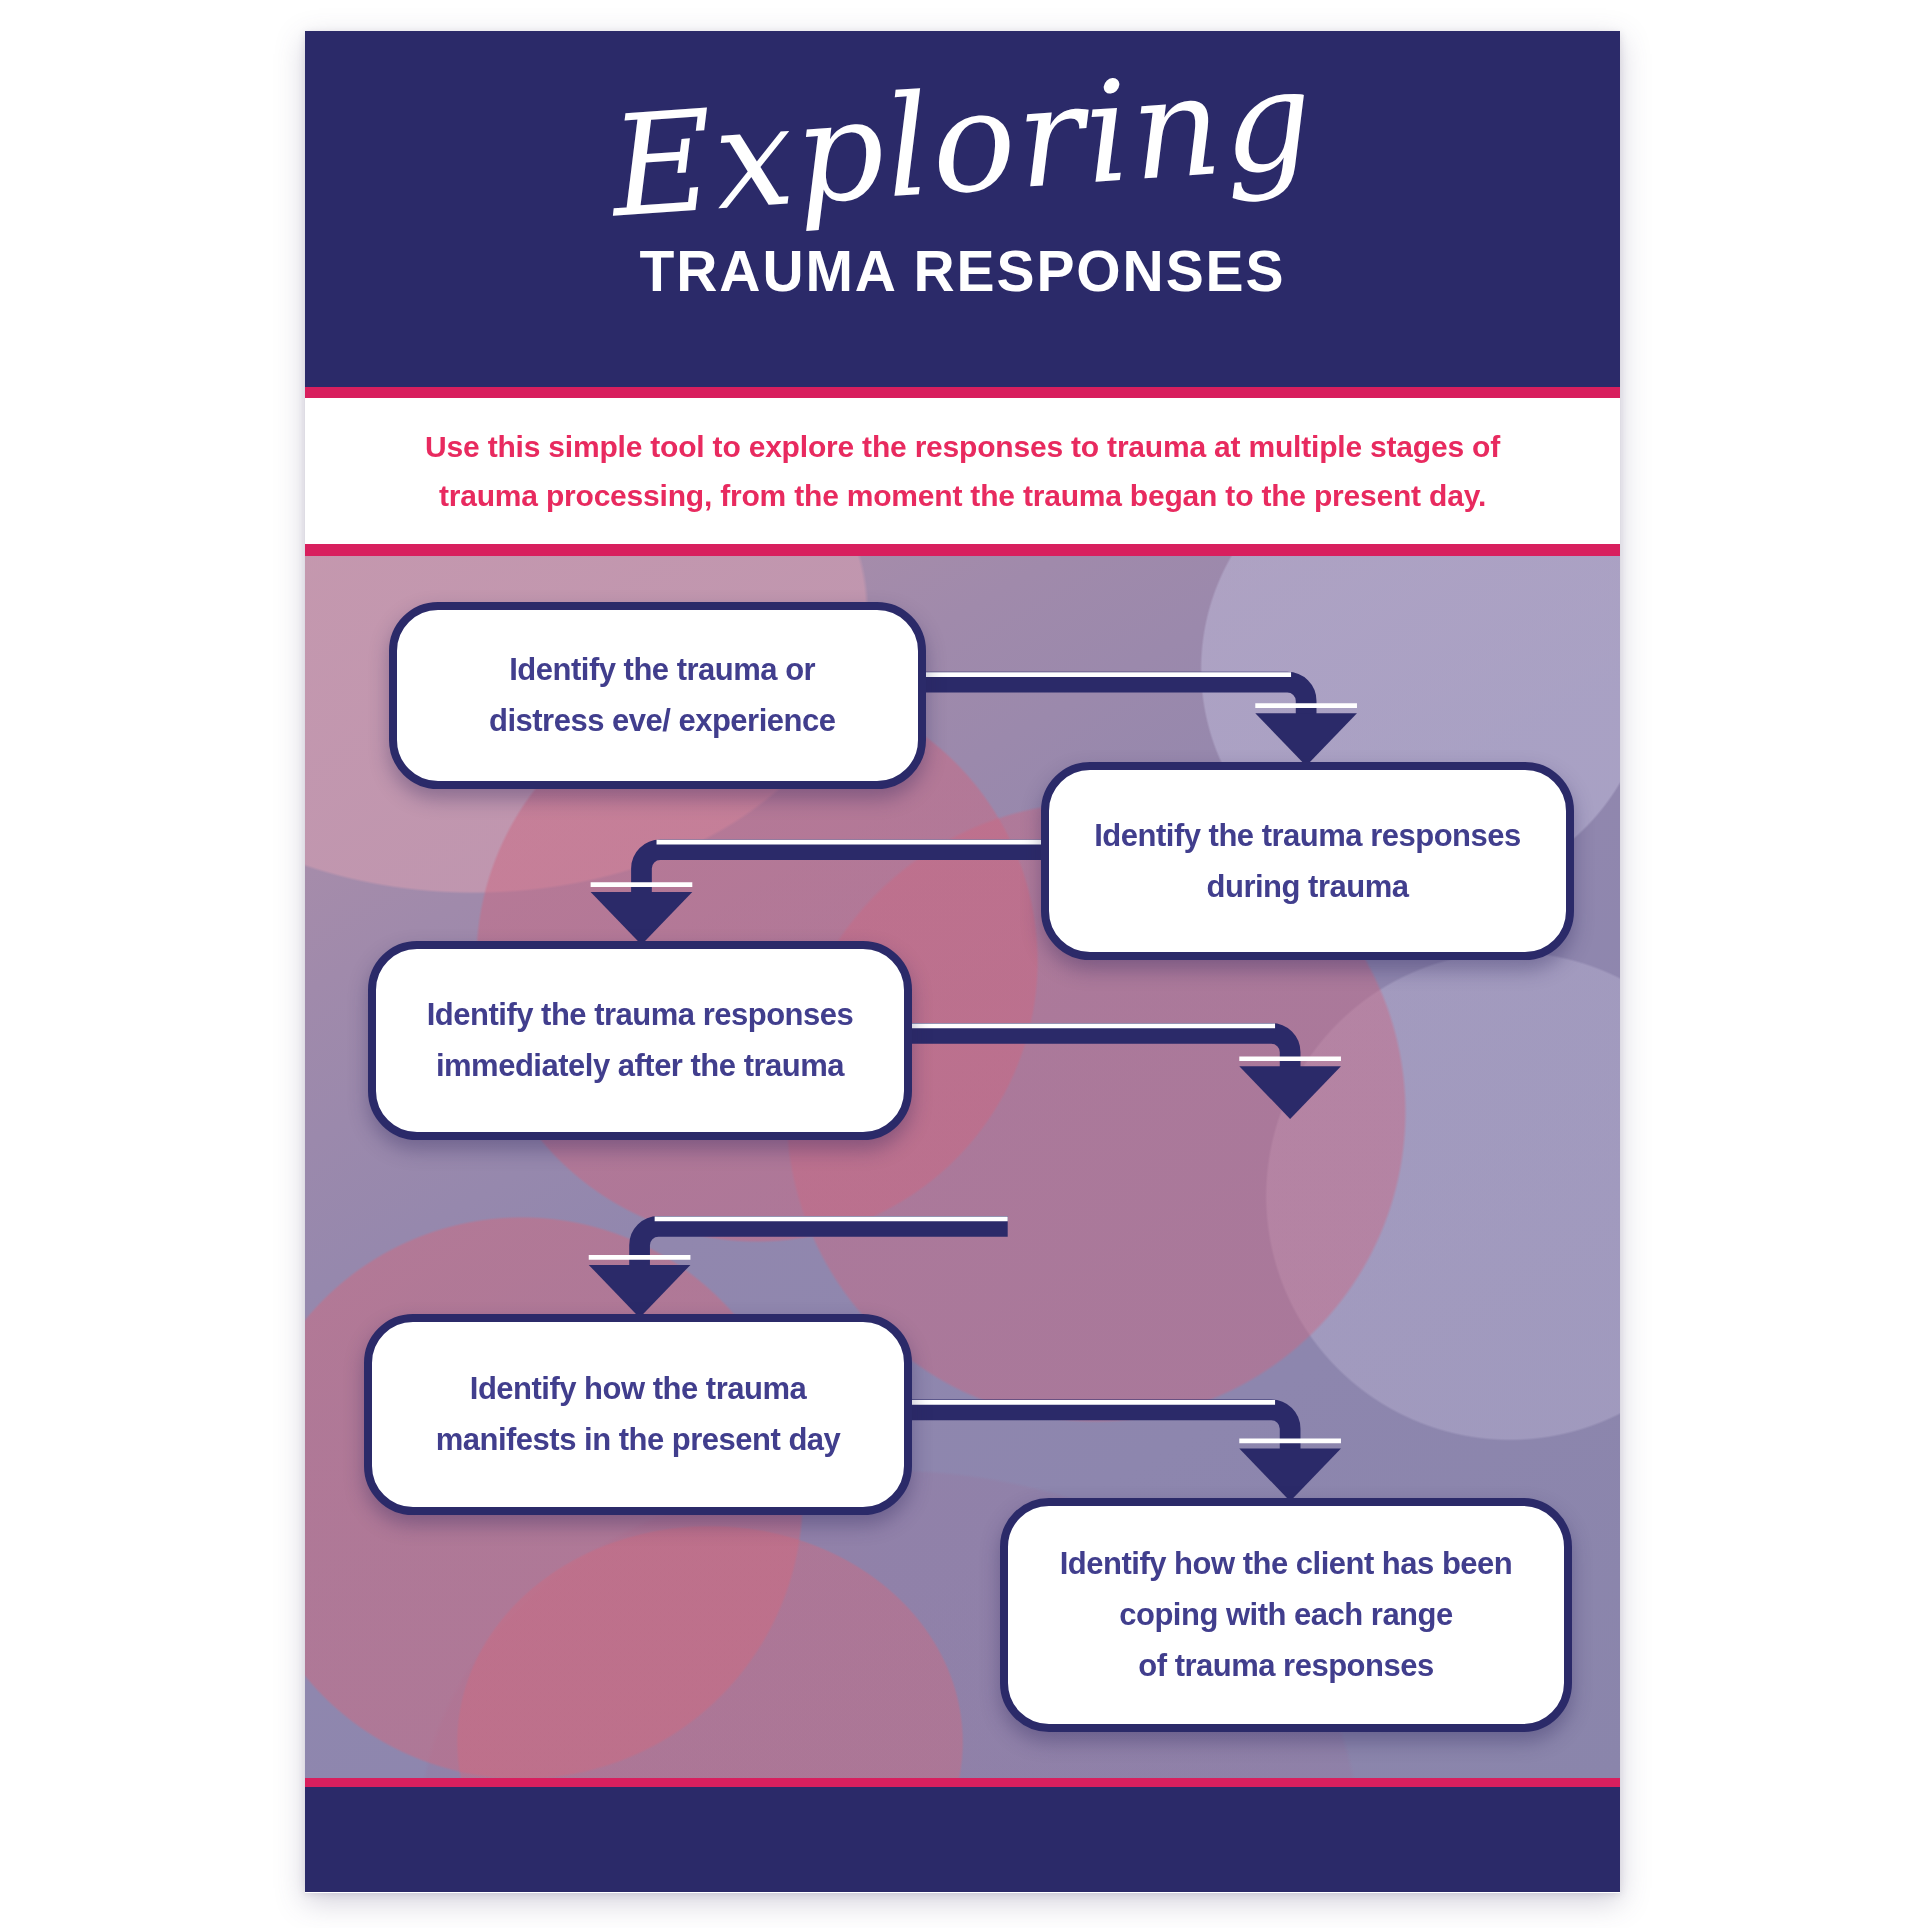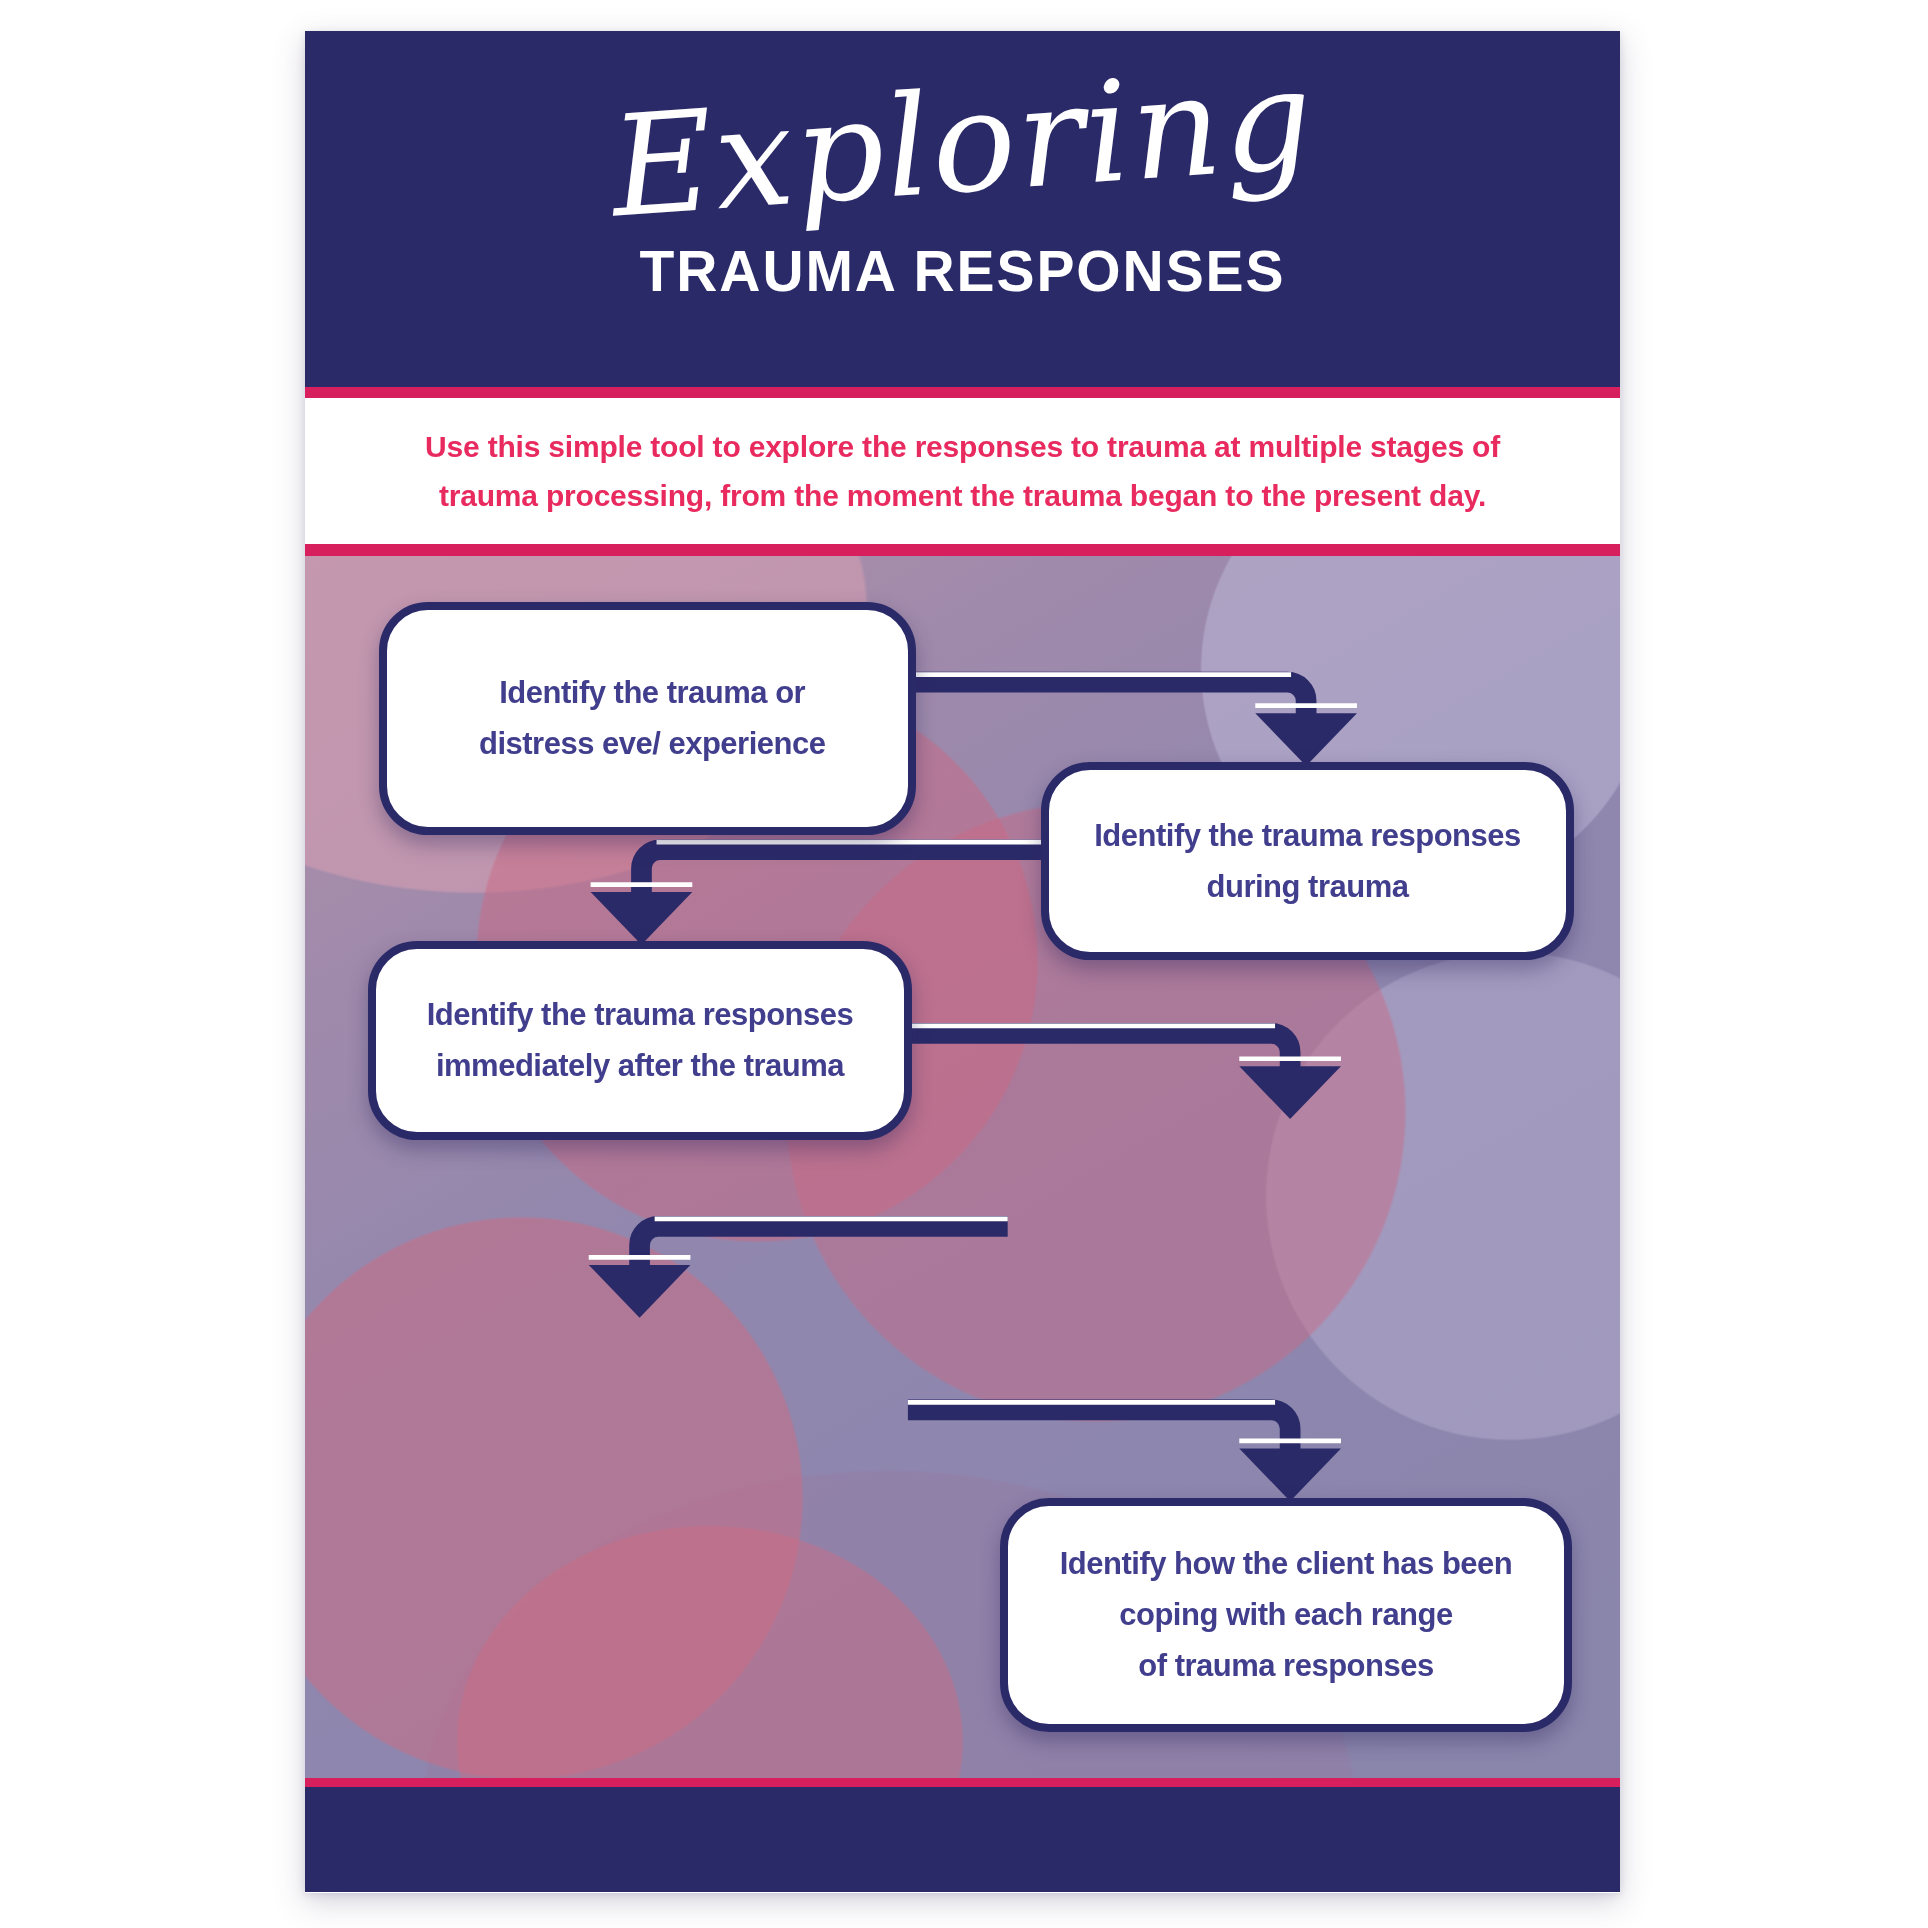--- a/index.html
+++ b/index.html
@@ -86,21 +86,21 @@
     padding:0 22.6px;
   }
   .step-text{
     white-space:pre-line;
     text-align:center;
     color:#413e8d;
     font-weight:700;
     font-size:31px;line-height:51px;
     letter-spacing:-0.5px;
   }
-  .s1{left:74px;  top:46px;   width:537px;height:233px;padding-left:32px;}
+  .s1{left:84px;  top:46px;   width:537px;height:187px;padding-left:32px;}
   .s2{left:736px; top:206px;  width:533px;height:198px;}
   .s3{left:63px;  top:385px;  width:544px;height:199px;}
   .s4{left:699px; top:559px;  width:571px;height:235px;}
   .s5{left:59px;  top:758px;  width:548px;height:201px;}
   .s6{left:695px; top:942px; width:572px;height:234px;}
   
   .footer{
     height:105px;background:#2b2a69;flex:0 0 auto;
   }
 </style>
@@ -169,20 +169,24 @@
 distress eve/ experience</div>
       </div>
       <div class="step s2">
         <div class="step-text">Identify the trauma responses
 during trauma</div>
       </div>
       <div class="step s3">
         <div class="step-text">Identify the trauma responses
 immediately after the trauma</div>
       </div>
+      <div class="step s5">
+        <div class="step-text">Identify how the trauma
+manifests in the present day</div>
+      </div>
       <div class="step s6">
         <div class="step-text">Identify how the client has been
 coping with each range
 of trauma responses</div>
       </div>
 
     </div>
 
     <div class="stripe-thin"></div>
     <div class="footer"></div>

